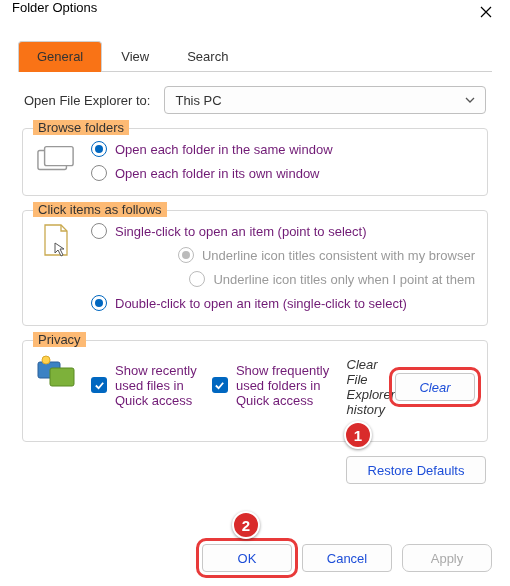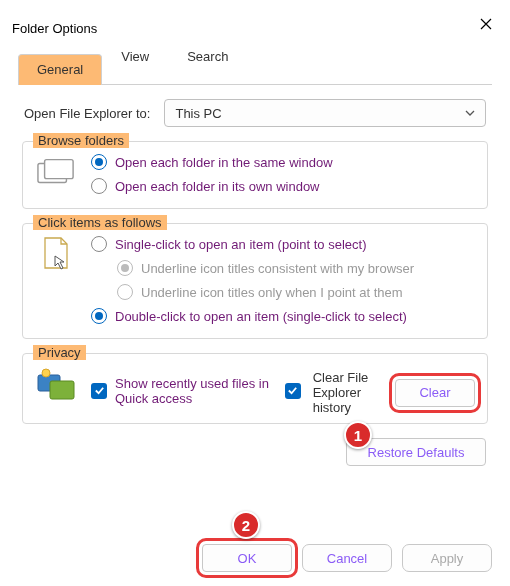--- a/index.html
+++ b/index.html
@@ -1,48 +1,48 @@
 <!DOCTYPE html>
 <html><head>
 <meta charset="utf-8">
 <style>
 * { box-sizing: border-box; font-family: 'Segoe UI', Tahoma, sans-serif; }
 body { margin: 0; background: #fff; width: 510px; height: 586px; overflow: hidden; }
 .window { width: 510px; height: 586px; background: #fff; position: relative; }
-.titlebar { height: 36px; display: flex; align-items: flex-end; justify-content: space-between; padding: 0 12px; gap: 6px; }
+.titlebar { height: 36px; display: flex; align-items: flex-start; justify-content: space-between; padding: 0 12px; gap: 6px; }
 .title { font-size: 13px; color: #000; }
 .close-btn { width: 24px; height: 24px; display: flex; align-items: center; justify-content: center; cursor: pointer; }
 .close-btn svg { width: 12px; height: 12px; }
 .body { padding: 4px 18px 0 18px; }
 .tabs { display: flex; border-bottom: 1px solid #d0d0d0; margin-bottom: 14px; }
 .tab { padding: 7px 18px 8px 18px; font-size: 13px; color: #333; cursor: pointer; border: 1px solid transparent; border-bottom: none; position: relative; top: 1px; border-radius: 4px 4px 0 0; }
-.tab.active { border-color: #d0d0d0; background: #fdba74; margin-top: 13px; }
+.tab.active { border-color: #d0d0d0; background: #f97316; }
 .row-open { display: flex; align-items: center; gap: 14px; margin: 0 6px 14px 6px; }
 .row-open label { font-size: 13px; color: #333; }
 .select { flex: 1; height: 28px; border: 1px solid #c0c0c0; border-radius: 4px; padding: 0 10px; display: flex; align-items: center; justify-content: space-between; font-size: 13px; color: #333; background: #fdfdfd; }
 .chev { width: 10px; height: 10px; }
 .fieldset { border: 1px solid #d8d8d8; border-radius: 4px; margin: 0 4px 14px 4px; padding: 12px 12px 14px 12px; position: relative; }
 .legend { position: absolute; top: -9px; left: 10px; background: #fdba74; padding: 0 5px; font-size: 13px; color: #333; }
 .fs-inner { display: flex; gap: 14px; align-items: flex-start; }
 .fs-icon { width: 42px; height: 36px; flex-shrink: 0; display: flex; align-items: center; justify-content: center; }
 .opts { flex: 1; display: flex; flex-direction: column; gap: 8px; }
 .opt { display: flex; align-items: center; gap: 8px; font-size: 13px; color: #701a75; }
-.opt.disabled { color: #9a9a9a; }
+.opt.disabled { color: #9a9a9a; justify-content: flex-end; }
 .opt.sub { margin-left: 26px; }
 .radio { width: 16px; height: 16px; border-radius: 50%; border: 1.5px solid #888; flex-shrink: 0; position: relative; background: #fff; }
 .radio.checked { border-color: #0067c0; }
 .radio.checked::after { content: ''; position: absolute; width: 8px; height: 8px; background: #0067c0; border-radius: 50%; top: 50%; left: 50%; transform: translate(-50%,-50%); }
 .radio.disabled { border-color: #bbb; }
 .radio.disabled.checkedgr::after { content:''; position:absolute; width:8px;height:8px;background:#bbb;border-radius:50%;top:50%;left:50%;transform:translate(-50%,-50%); }
 .checkbox { width: 16px; height: 16px; border-radius: 3px; background: #0067c0; flex-shrink: 0; display: flex; align-items: center; justify-content: center; }
 .checkbox svg { width: 11px; height: 11px; }
 .privacy-rows { flex:1; display:flex; flex-direction:row; gap:10px; }
-.clear-row { display:flex; align-items:center; justify-content:space-between; margin-top:4px; }
+.clear-row { display:flex; align-items:center; justify-content:space-between; margin-top:4px;font-style:italic; }
 .clear-row .lbl { font-size:13px; color:#333; margin-left:2px; }
-.btn { height: 28px; padding: 0 18px; border: 1px solid #c8c8c8; border-radius: 4px; background: #fdfdfd; font-size: 13px; color: #8b5cf6; display: inline-flex; align-items: center; justify-content: center; cursor: pointer; min-width: 80px; }
+.btn { height: 28px; padding: 0 18px; border: 1px solid #c8c8c8; border-radius: 4px; background: #fdfdfd; font-size: 13px; color: #1d4ed8; display: inline-flex; align-items: center; justify-content: center; cursor: pointer; min-width: 80px; }
 .btn.disabled { color: #aaa; cursor: default; }
 .restore-row { display:flex; justify-content:flex-end; margin: 0 6px 0 6px; }
 .bottom-bar { position: absolute; bottom: 14px; right: 18px; display: flex; gap: 10px; }
 .highlight-red { outline: 3px solid #e83a3a; outline-offset: 3px; border-radius: 4px; }
 .marker { position: absolute; width: 28px; height: 28px; background: #d92b2b; border: 2px solid #fff; border-radius: 50%; color: #fff; font-weight: bold; font-size: 15px; display: flex; align-items: center; justify-content: center; box-shadow: 0 1px 3px rgba(0,0,0,.4); }
 .folder-svg { width: 38px; height: 30px; }
 .file-svg { width: 30px; height: 36px; }
 .priv-svg { width: 40px; height: 34px; }
 </style>
 </head>
@@ -121,21 +121,21 @@
             <span>Underline icon titles only when I point at them</span>
           </div>
           <div class="opt">
             <span class="radio checked"></span>
             <span>Double-click to open an item (single-click to select)</span>
           </div>
         </div>
       </div>
     </div>
 
-    <div class="fieldset" style="padding-bottom:8px;">
+    <div class="fieldset" style="padding-bottom:24px;">
       <div class="legend">Privacy</div>
       <div class="fs-inner">
         <div class="fs-icon">
           <svg class="priv-svg" viewBox="0 0 40 34">
               <rect x="2" y="8" width="22" height="16" rx="2" fill="#3b82c4" stroke="#2a5f99"></rect>
               <rect x="14" y="14" width="24" height="18" rx="2" fill="#7db13a" stroke="#5a8a22"></rect>
               <circle cx="10" cy="6" r="4" fill="#ffd24d" stroke="#d9a72b"></circle>
             </svg>
         </div>
         <div class="privacy-rows">
@@ -146,37 +146,38 @@
                 </svg>
             </span>
             <span>Show recently used files in Quick access</span>
           </div>
           <div class="opt">
             <span class="checkbox">
               <svg viewBox="0 0 12 12">
                   <path d="M2 6 l3 3 l5 -6" stroke="#fff" stroke-width="2" fill="none"></path>
                 </svg>
             </span>
+            <span>Show frequently used folders in Quick access</span>
           </div>
           <div class="clear-row">
             <span class="lbl">Clear File Explorer history</span>
             <span style="position:relative; display:inline-block;">
               <span class="btn highlight-red">Clear</span>
             </span>
           </div>
         </div>
       </div>
     </div>
 
     <div class="restore-row">
       <span class="btn" style="min-width:140px;">Restore Defaults</span>
     </div>
   </div>
 
   <div class="bottom-bar">
     <span class="btn highlight-red" style="min-width:90px;margin-left:21px;">OK</span>
-    <span class="btn" style="min-width:90px;border-radius:7px;">Cancel</span>
+    <span class="btn" style="min-width:90px;">Cancel</span>
     <span class="btn disabled" style="min-width:90px;border-radius:7px;">Apply</span>
   </div>
 
   <div class="marker" style="top:421px; left:344px;">1</div>
   <div class="marker" style="top:511px; left:232px;">2</div>
 </div>
 
 </body></html>

